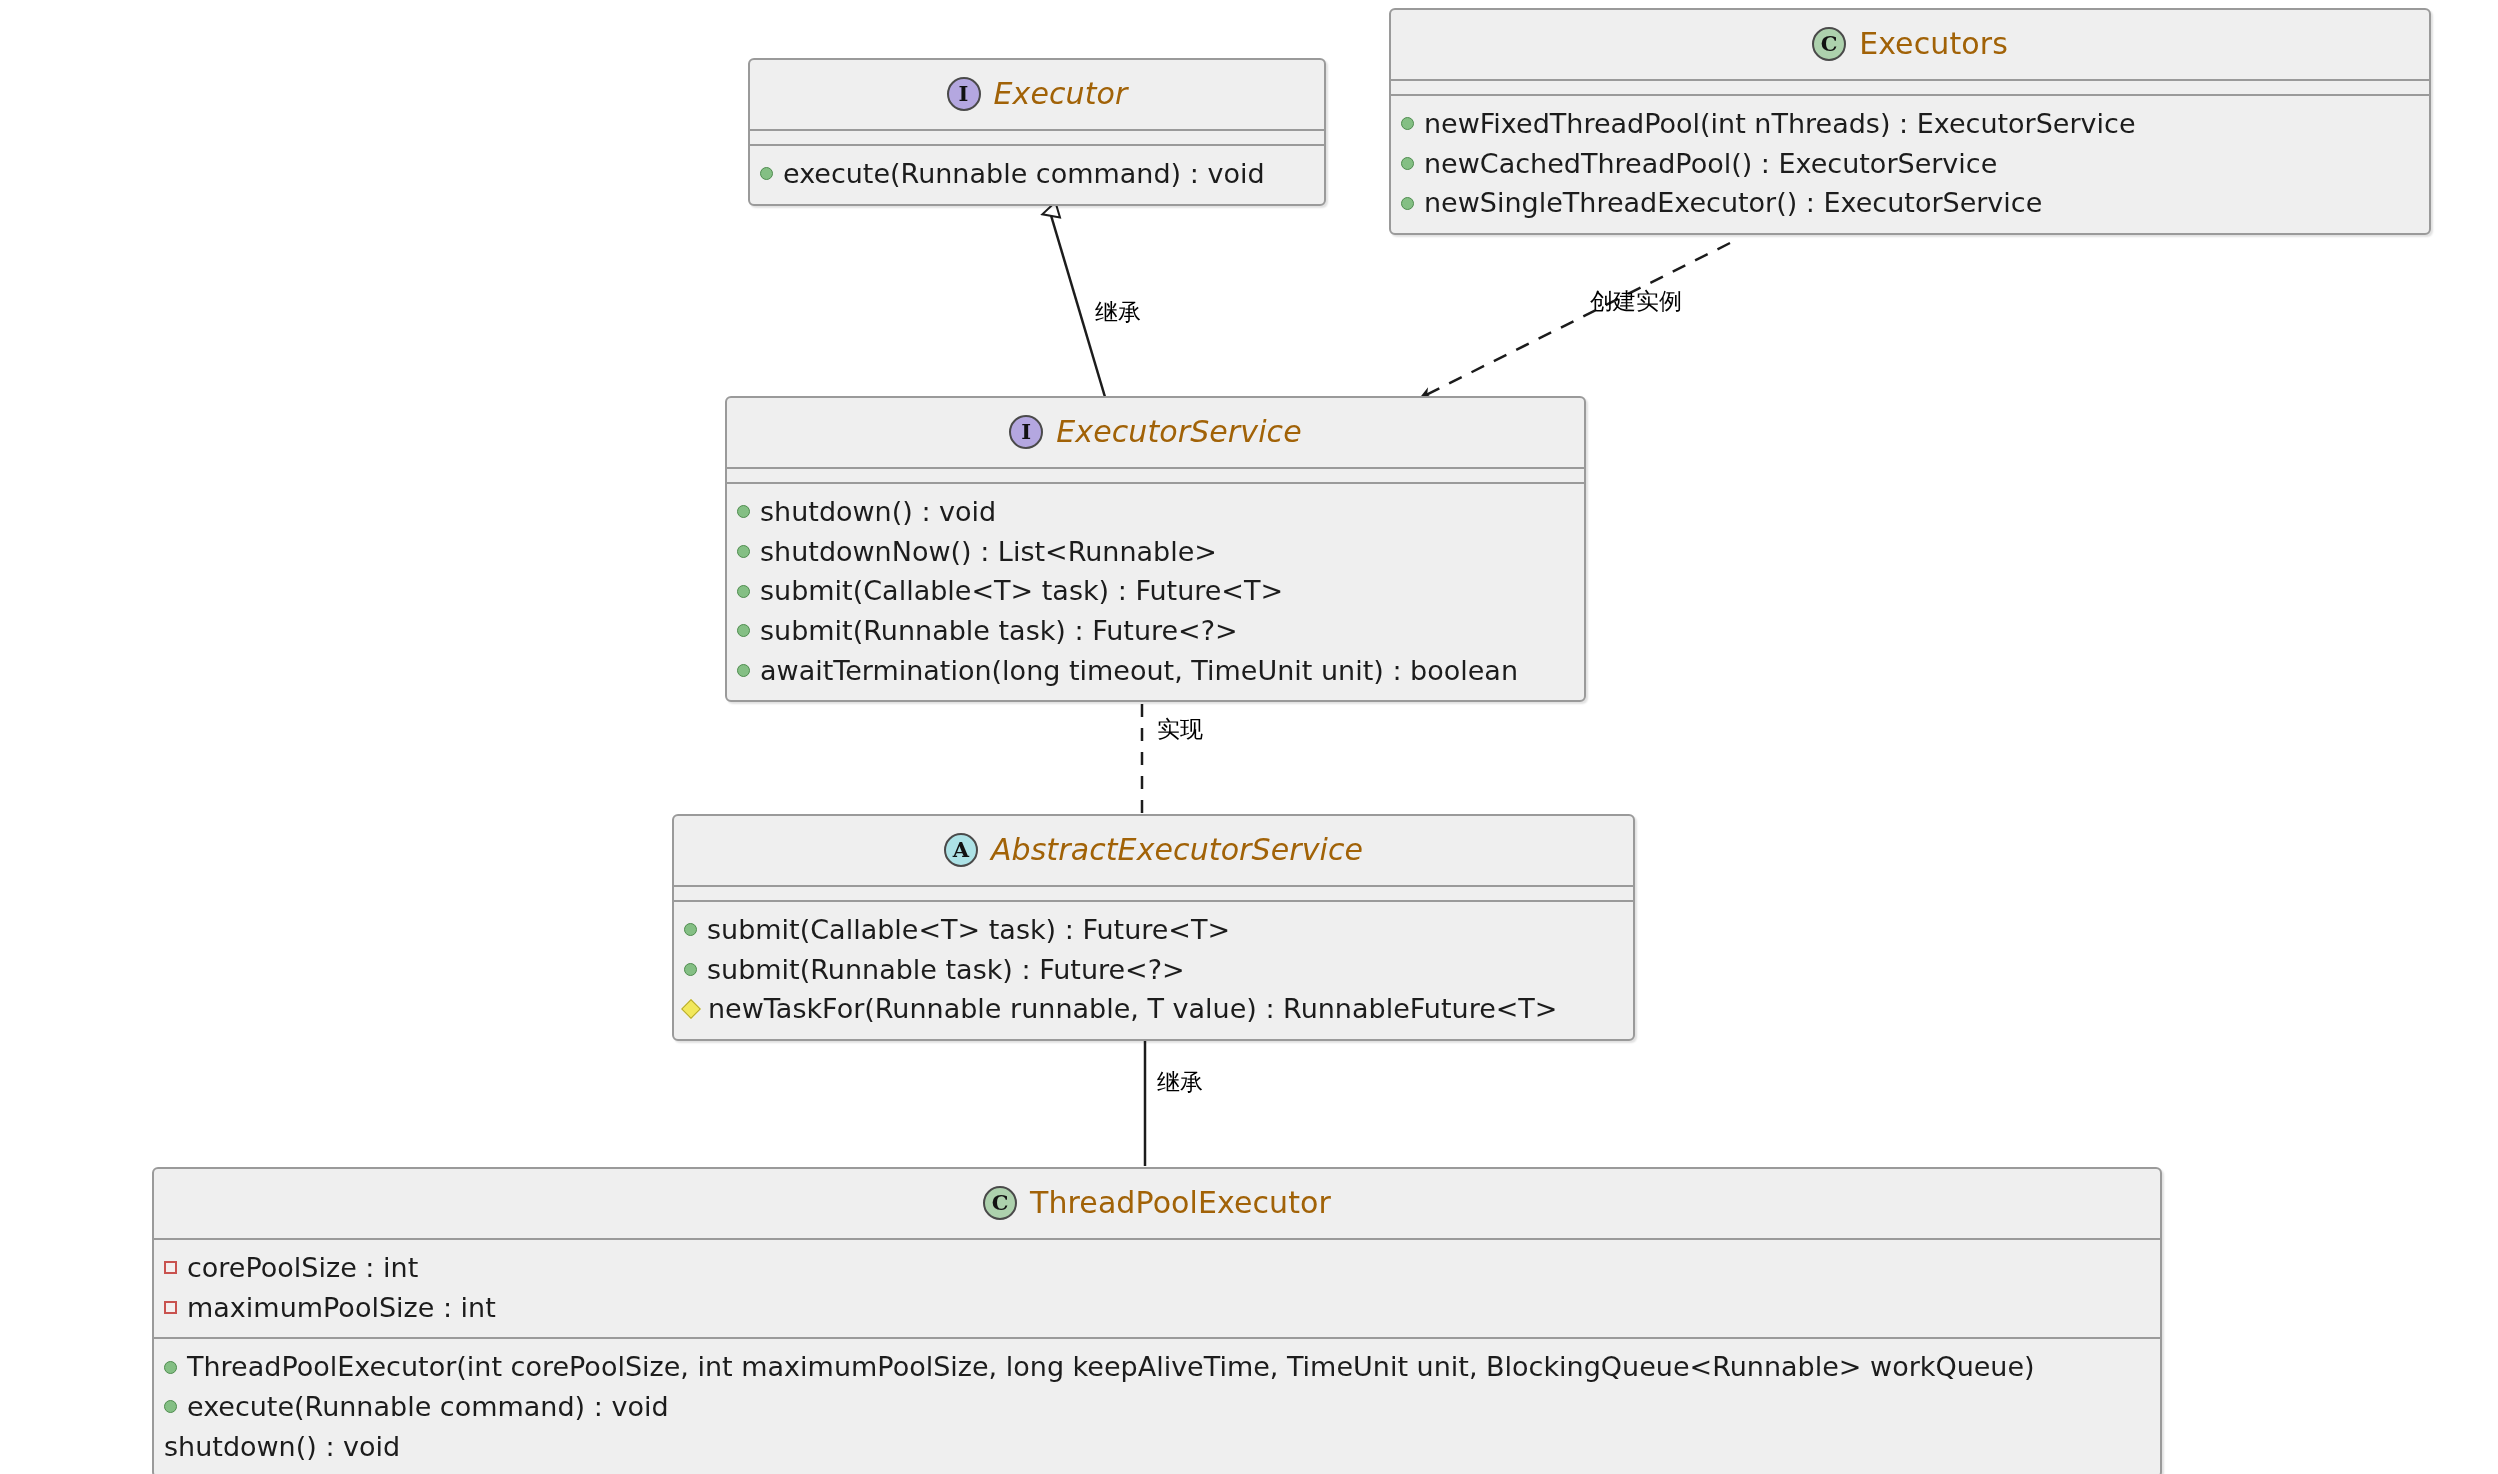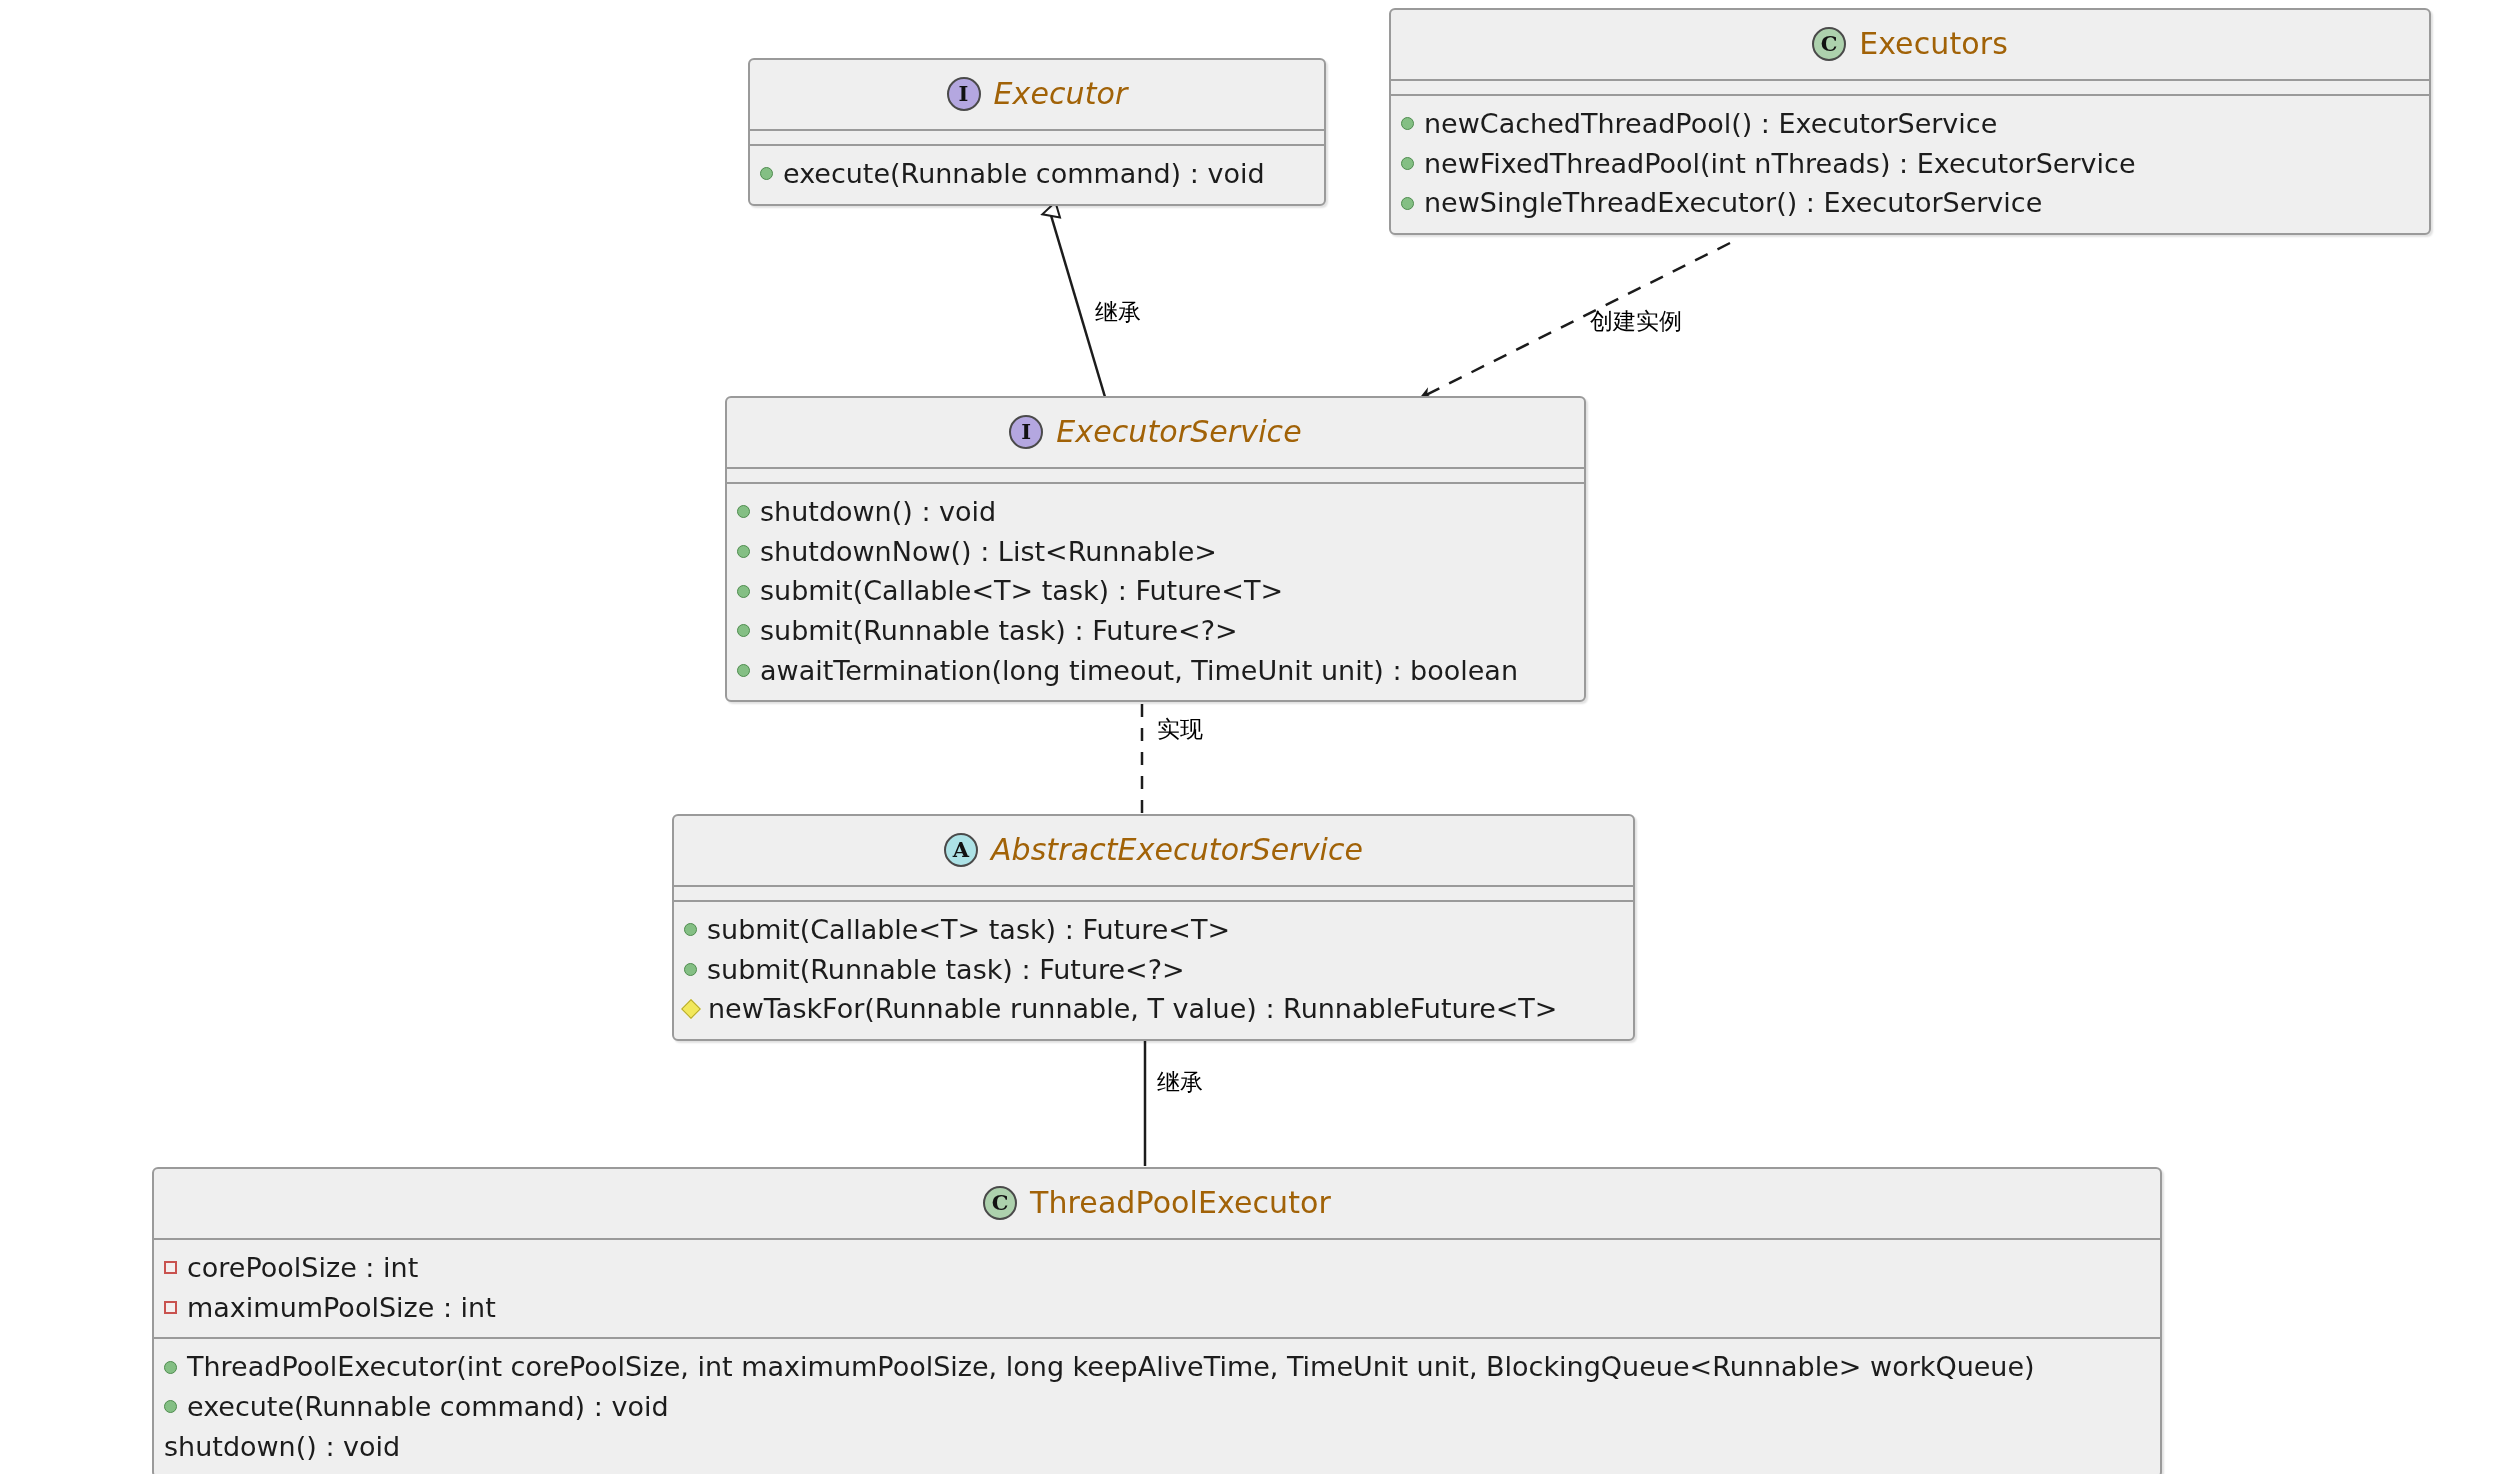--- a/index.html
+++ b/index.html
@@ -155,21 +155,21 @@
     <g>
       <line x1="1142" y1="813" x2="1142" y2="677" stroke="#1c1c1c" stroke-width="2.5" stroke-dasharray="13,11" marker-end="url(#hollowTri)"></line>
     </g>
 
     <g>
       <line x1="1145" y1="1166" x2="1145" y2="1027" stroke="#1c1c1c" stroke-width="2.5" marker-end="url(#hollowTri)"></line>
     </g>
   </svg>
 
   <div class="edge-label" style="left:1095px; top:297px;">继承</div>
-  <div class="edge-label" style="left:1590px; top:306px;">创建实例</div>
+  <div class="edge-label" style="left:1590px; top:286px;">创建实例</div>
   <div class="edge-label" style="left:1157px; top:714px;">实现</div>
   <div class="edge-label" style="left:1157px; top:1067px;">继承</div>
 
   <div class="uml-box" style="left:748px; top:58px; width:578px;">
     <div class="uml-header">
       <span class="type-icon iface">I</span>
       <span class="uml-title italic">Executor</span>
     </div>
     <div class="uml-empty"></div>
     <div class="uml-compartment">
@@ -182,25 +182,25 @@
 
   <div class="uml-box" style="left:1389px; top:8px; width:1042px;">
     <div class="uml-header">
       <span class="type-icon cls">C</span>
       <span class="uml-title">Executors</span>
     </div>
     <div class="uml-empty"></div>
     <div class="uml-compartment">
       <div class="member">
         <span class="vis public"></span>
+        <span class="member-text">newFixedThreadPool(int nThreads) : ExecutorService</span>
+      </div>
+      <div class="member">
+        <span class="vis public"></span>
         <span class="member-text">newCachedThreadPool() : ExecutorService</span>
-      </div>
-      <div class="member">
-        <span class="vis public"></span>
-        <span class="member-text">newFixedThreadPool(int nThreads) : ExecutorService</span>
       </div>
       <div class="member">
         <span class="vis public"></span>
         <span class="member-text">newSingleThreadExecutor() : ExecutorService</span>
       </div>
     </div>
   </div>
 
   <div class="uml-box" style="left:725px; top:396px; width:861px;">
     <div class="uml-header">

